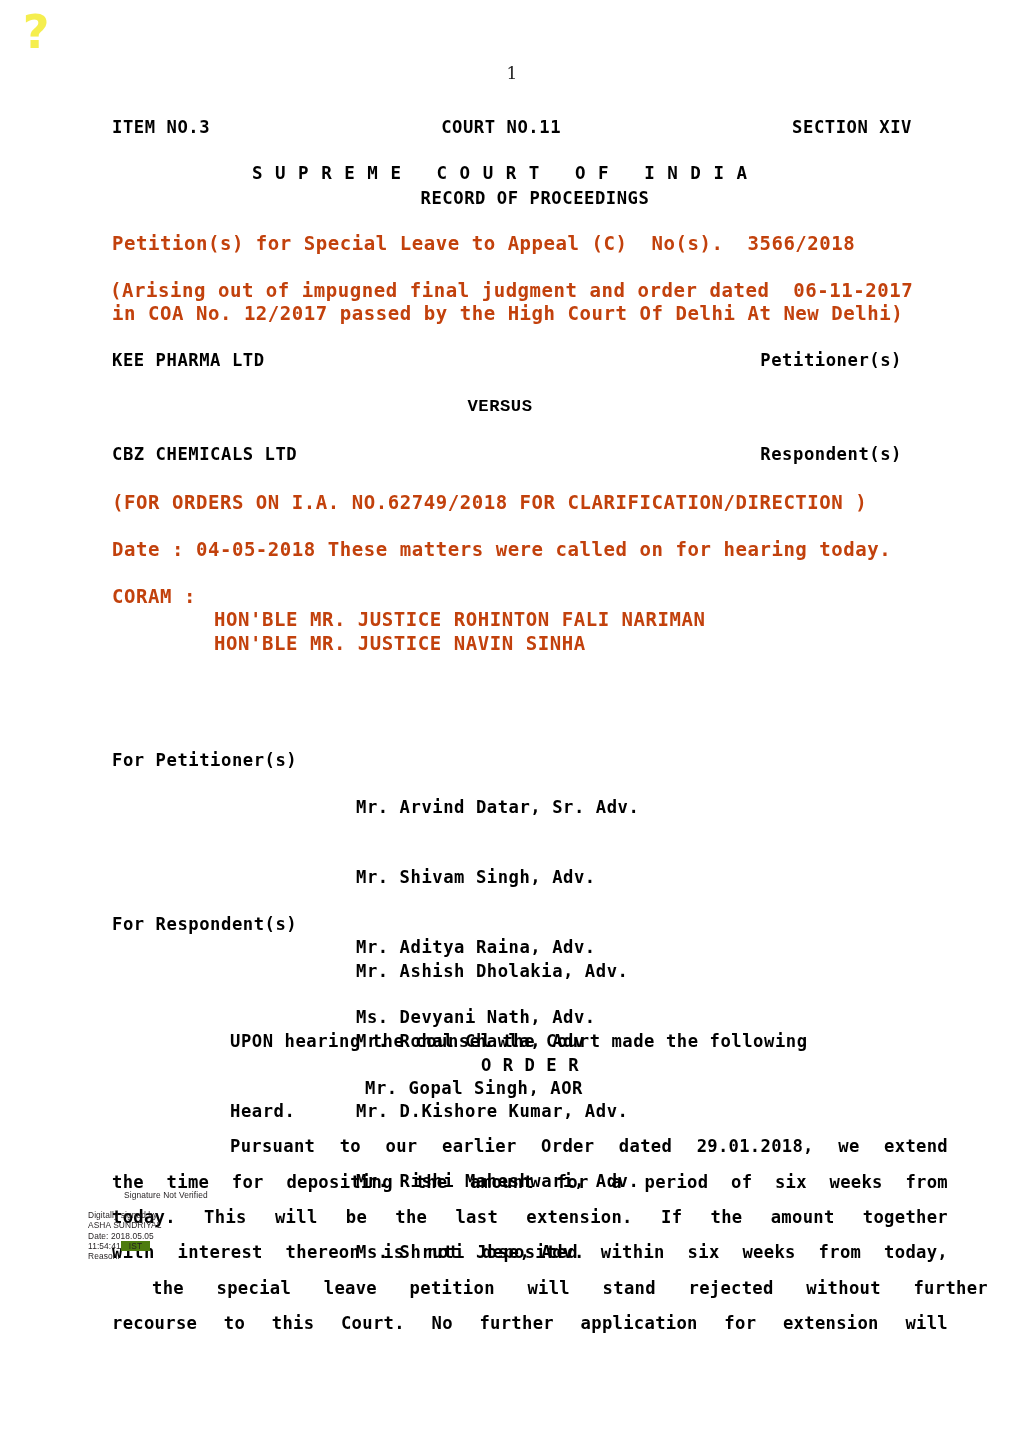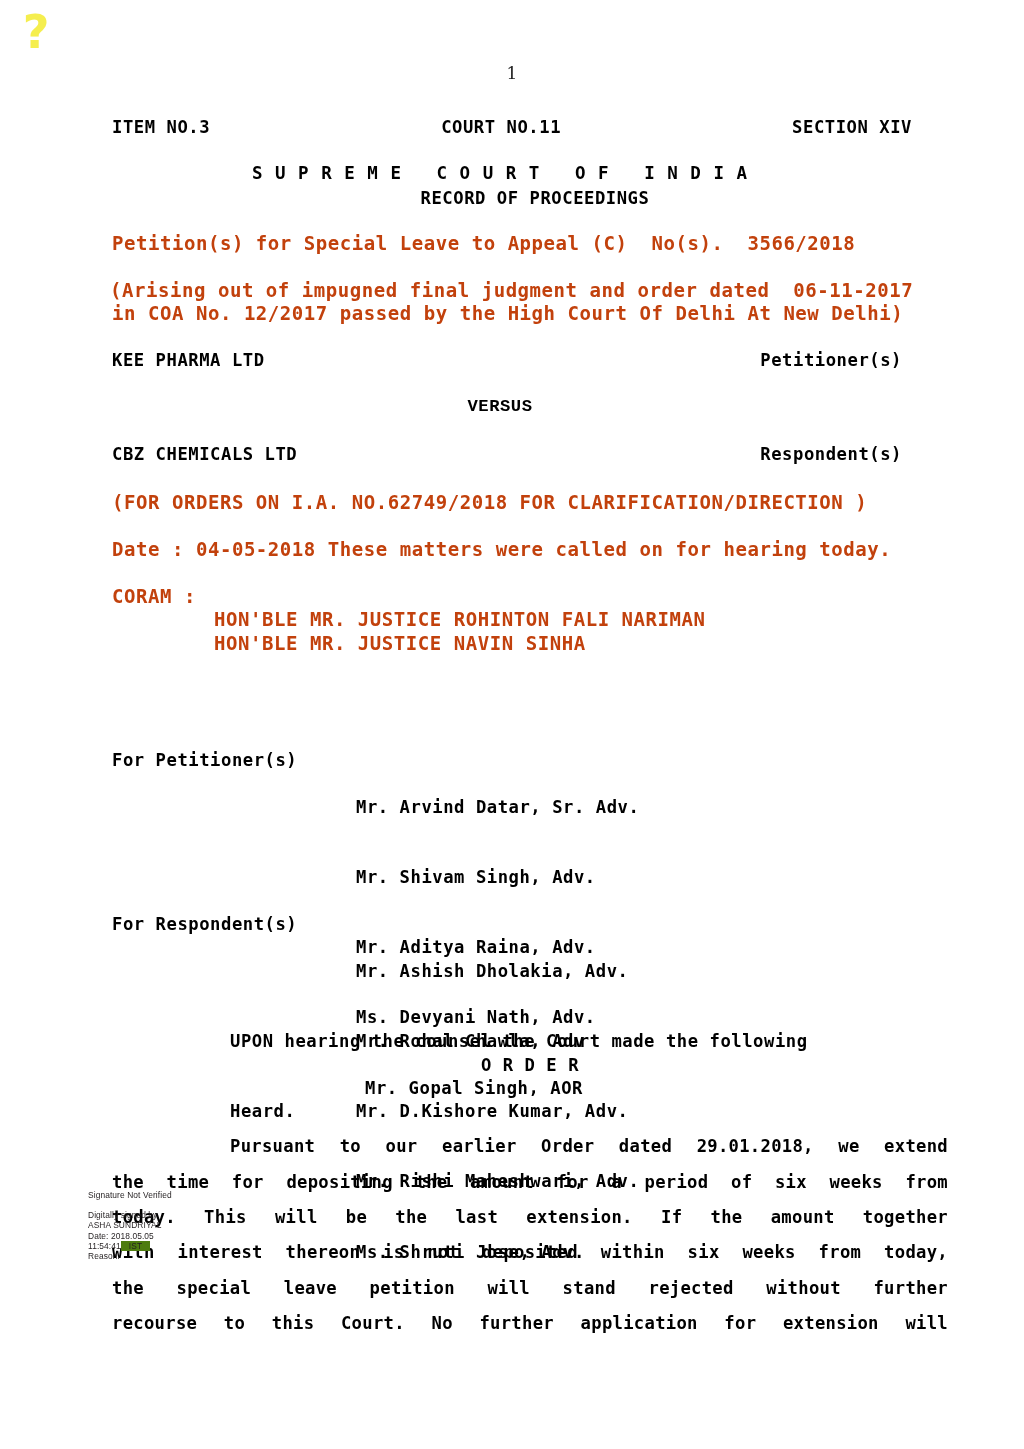--- a/index.html
+++ b/index.html
@@ -157,20 +157,21 @@
     letter-spacing: 0.1px;
     z-index: 5;
     pointer-events: auto;
   }
   .signature-overlay .sig-line {
     display: block;
     white-space: nowrap;
   }
   .sig-top {
     margin-bottom: 10px;
+    margin-left: 36px;
   }
   .sig-ist {
     background: #4d7c0f;
     padding: 0 8px;
   }
   .sig-seal {
     position: absolute;
     left: 14px;
     top: 8px;
     width: 44px;
@@ -249,21 +250,21 @@
 
     <div class="indent-line" style="top:1031px;">UPON hearing the counsel the Court made the following</div>
     <div class="center-line" style="top:1055px; left:30px;">O R D E R</div>
 
     <div class="indent-line" style="top:1101px;">Heard.</div>
 
     <div class="para-first" style="top:1136px;">Pursuant to our earlier Order dated 29.01.2018, we extend</div>
     <div class="just-line" style="top:1171px;">the time for depositing the amount  for a period of six weeks from</div>
     <div class="just-line" style="top:1206px;">today.   This will be the last extension.   If the amount together</div>
     <div class="just-line" style="top:1241px;">with interest thereon is not deposited within six weeks from today,</div>
-    <div class="just-line" style="top:1277px;">the special leave petition will stand rejected without further</div>
+    <div class="just-line" style="top:1277px;margin-left:40px;">the special leave petition will stand rejected without further</div>
     <div class="just-line" style="top:1312px;">recourse to this Court.  No further application for extension will</div>
 
   </div>
 
   <svg class="sig-seal" viewBox="0 0 44 46" aria-hidden="true">
     <text x="22" y="40" text-anchor="middle" font-family="DejaVu Sans, Liberation Sans, sans-serif" font-size="46" font-weight="bold" fill="#f5ee4e">?</text>
   </svg>
 
   <div class="signature-overlay">
     <span class="sig-line sig-top">Signature Not Verified</span>

